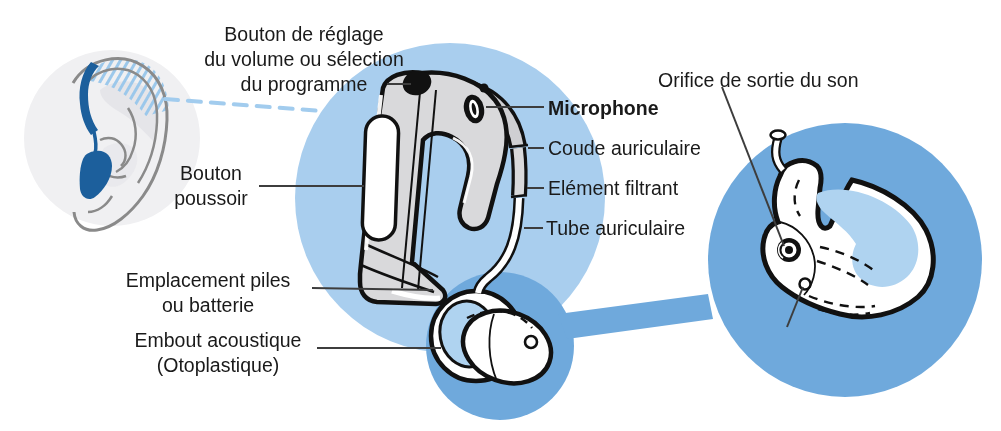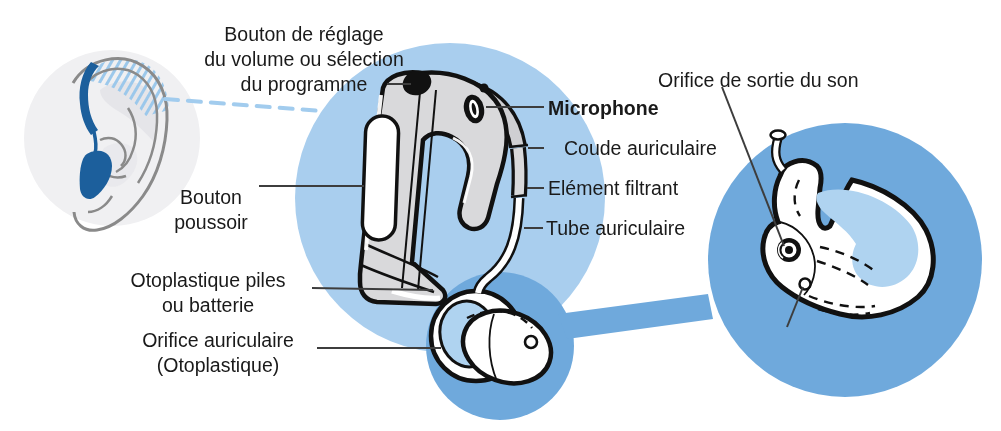--- a/index.html
+++ b/index.html
@@ -152,31 +152,31 @@
       <line x1="787" y1="327" x2="803" y2="287"></line>
     </g>
   </svg>
 
   <div class="lbl center" style="left:190px;top:22px;width:228px;">Bouton de réglage
 du volume ou sélection
 du programme</div>
 
   <div class="lbl" style="left:548px;top:96px;font-weight:bold;">Microphone</div>
 
-  <div class="lbl" style="left:548px;top:136px;margin-left:16px;">Coude auriculaire</div>
+  <div class="lbl" style="left:548px;top:136px;">Coude auriculaire</div>
 
   <div class="lbl" style="left:548px;top:176px;">Elément filtrant</div>
 
   <div class="lbl" style="left:546px;top:216px;">Tube auriculaire</div>
 
-  <div class="lbl center" style="left:148px;top:161px;width:126px;margin-top:24px;">Bouton
+  <div class="lbl center" style="left:148px;top:161px;width:126px;">Bouton
 poussoir</div>
 
-  <div class="lbl center" style="left:112px;top:268px;width:192px;">Otoplastique piles
+  <div class="lbl center" style="left:112px;top:268px;width:192px;">Emplacement piles
 ou batterie</div>
 
-  <div class="lbl center" style="left:120px;top:328px;width:196px;">Orifice auriculaire
+  <div class="lbl center" style="left:120px;top:328px;width:196px;">Embout acoustique
 (Otoplastique)</div>
 
   <div class="lbl" style="left:658px;top:56px;margin-top:12px;">Orifice de sortie du son</div>
 
 
 </div>
 
 </body></html>

